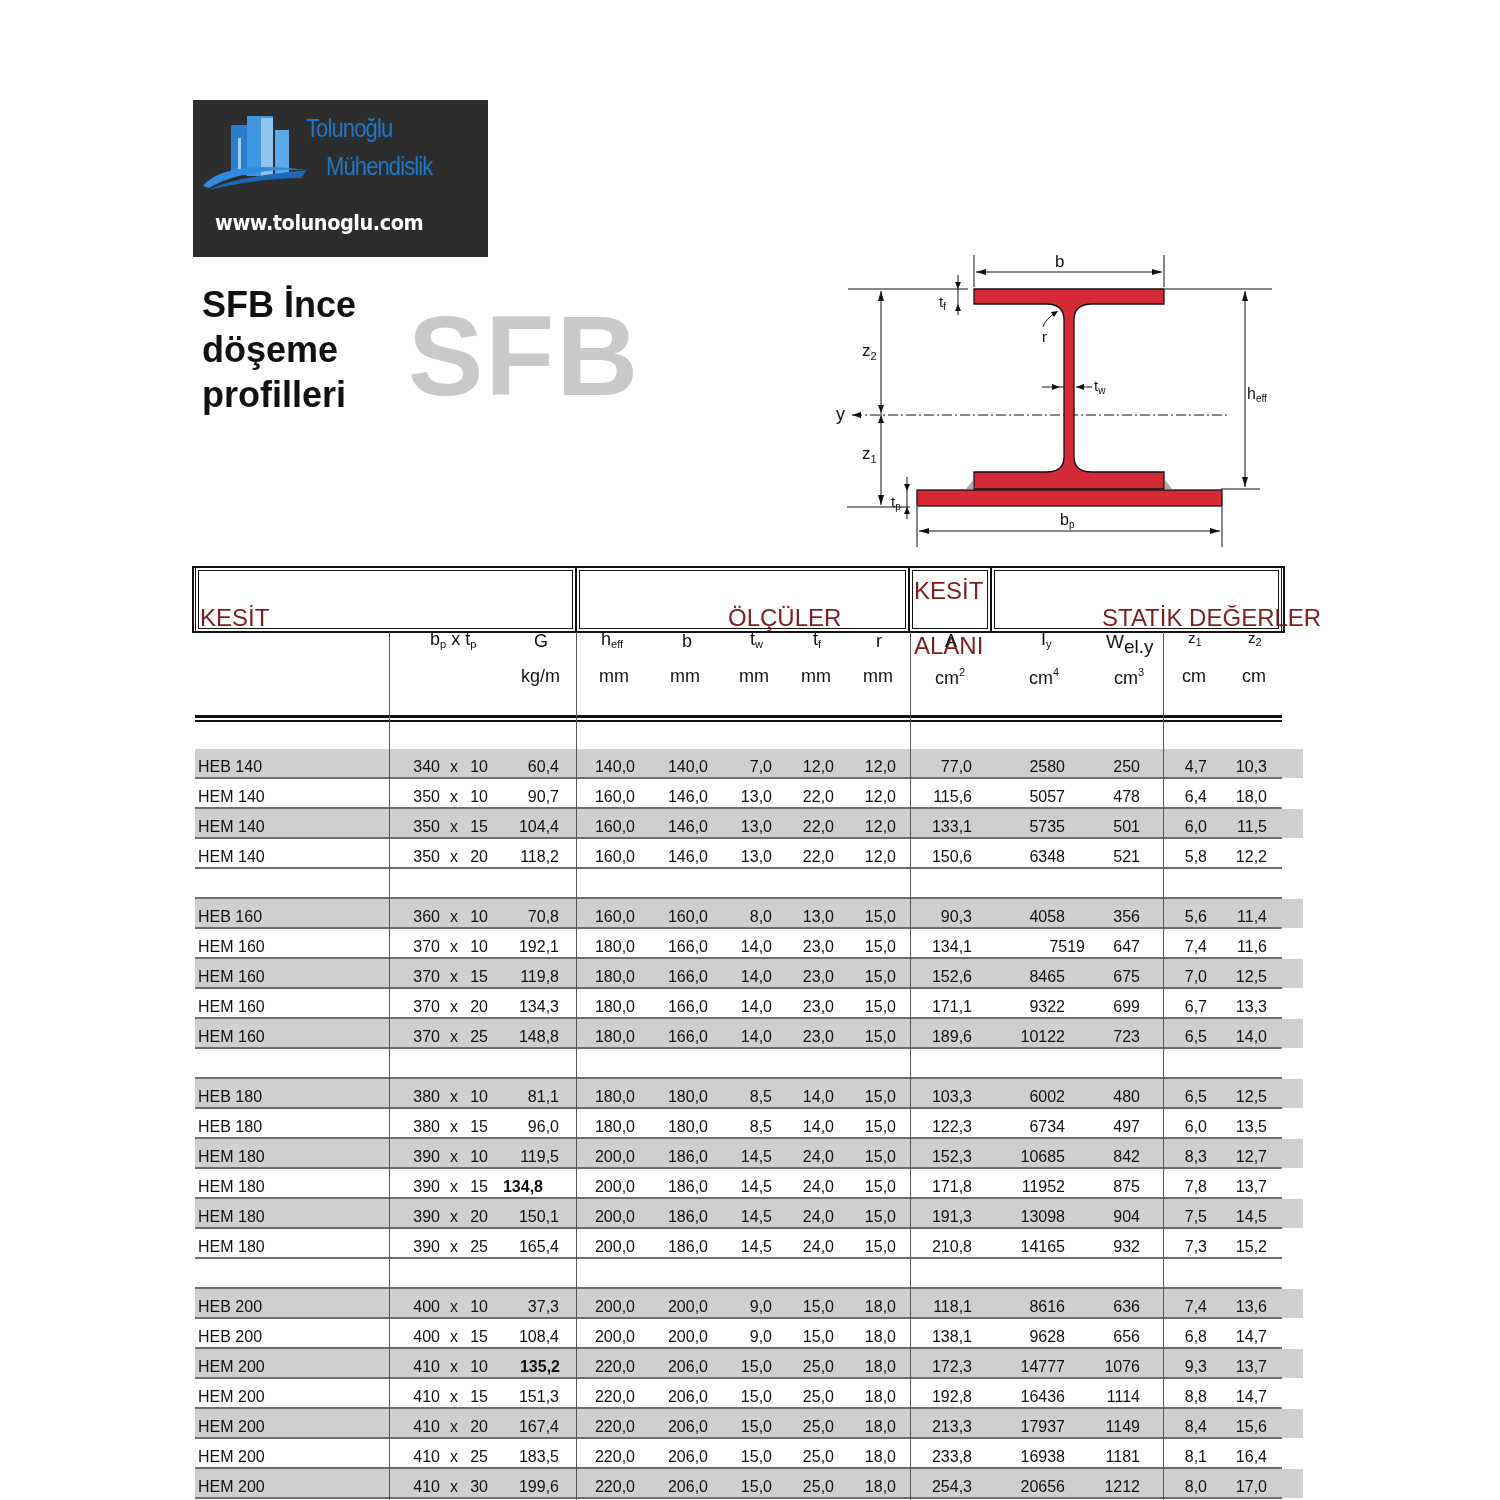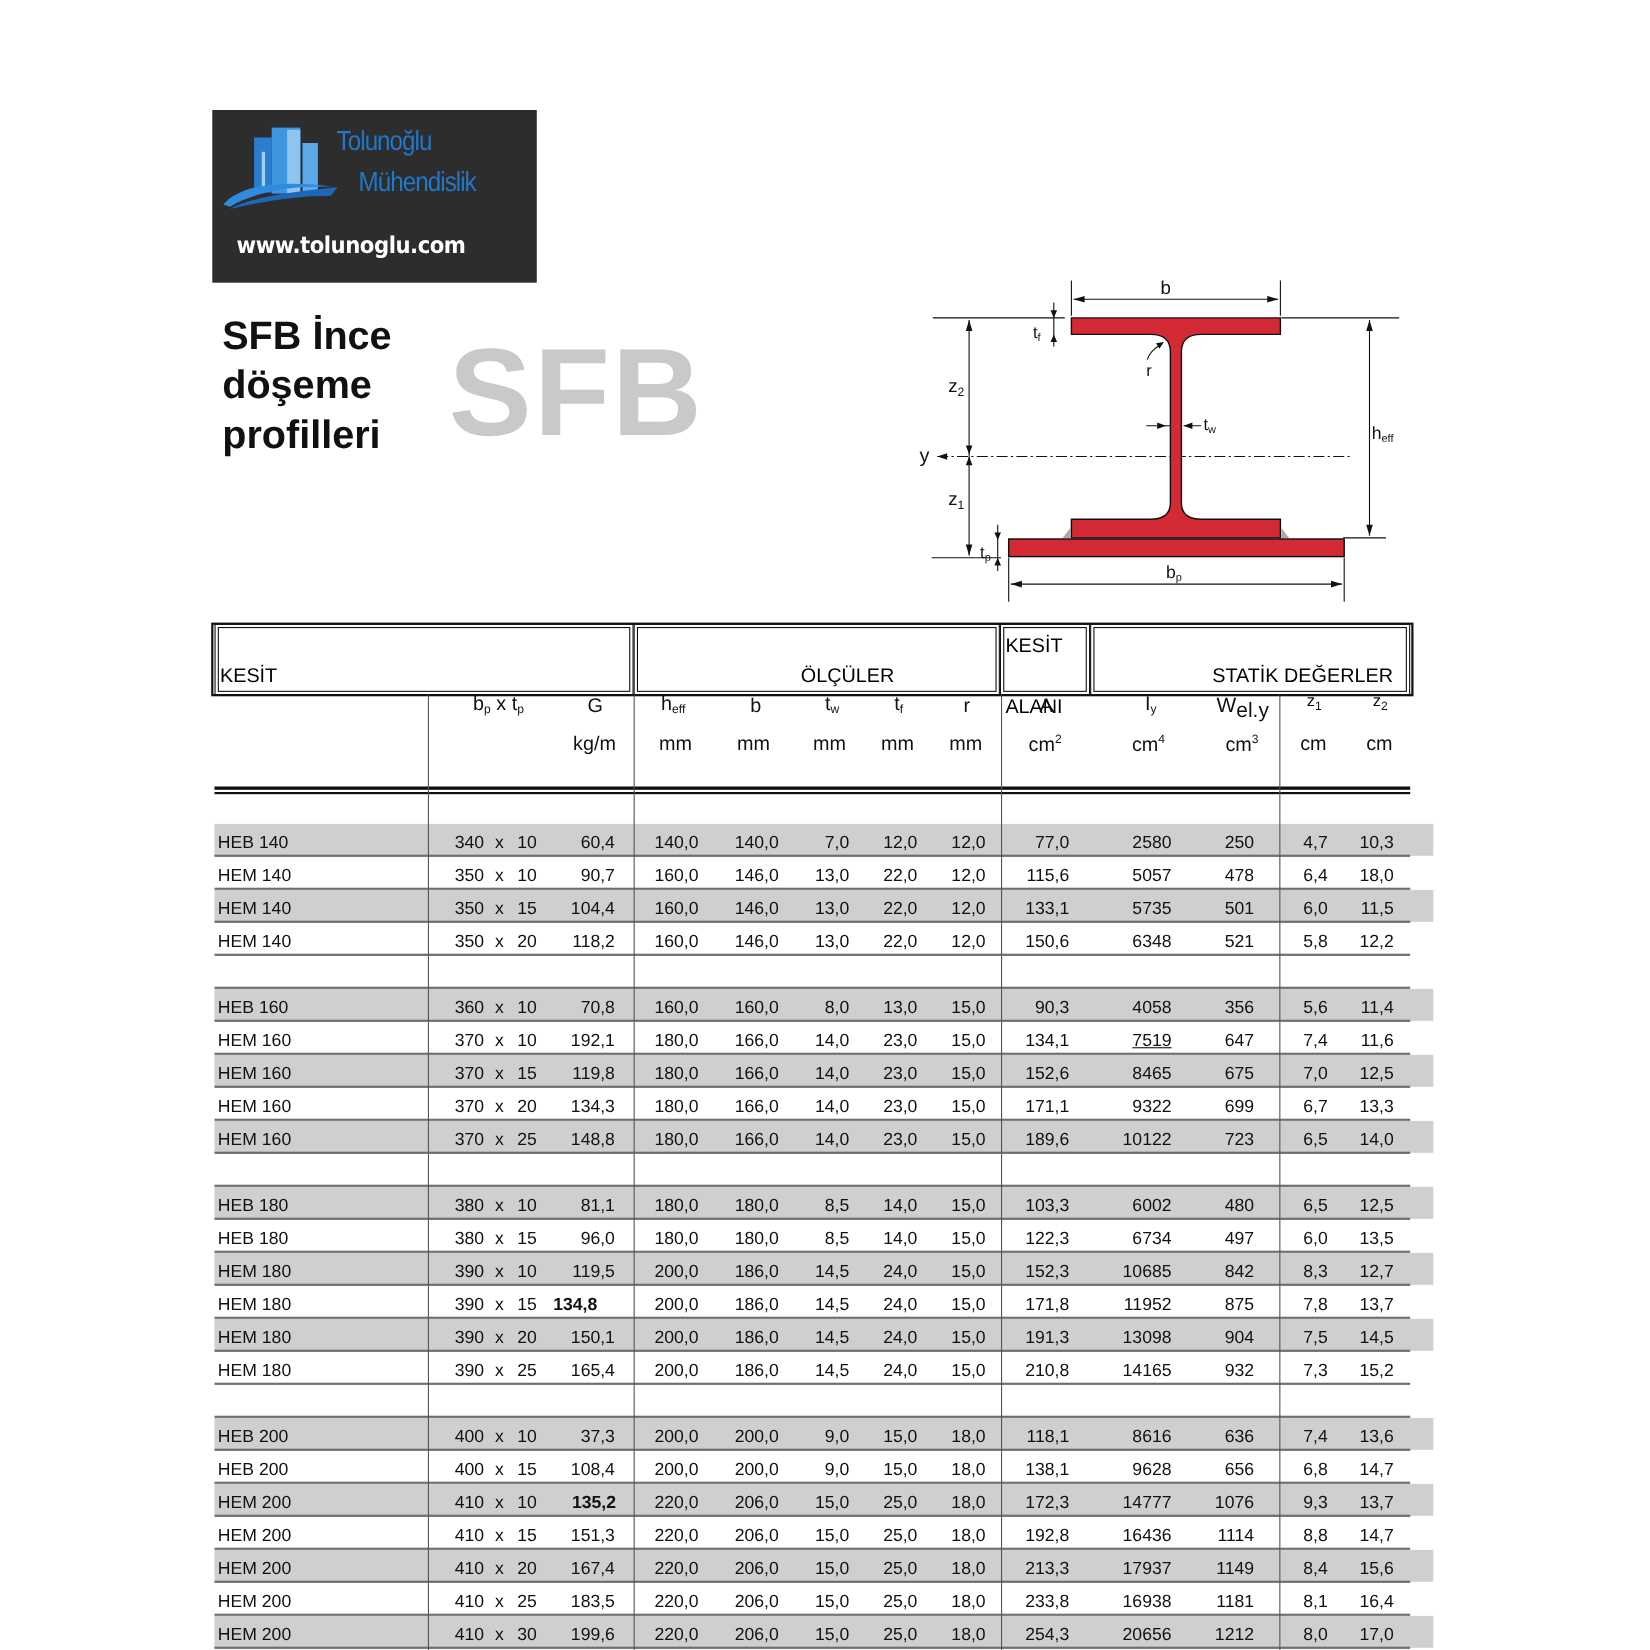--- a/index.html
+++ b/index.html
@@ -16,21 +16,21 @@
   
   #title { left:202px; top:282px; font-size:36px; font-weight:bold; line-height:45px; color:#111; }
   #bigsfb { left:408px; top:300px; font-size:113px; font-weight:bold; color:#c9c9c9; letter-spacing:2px; line-height:1; }
 
   
   #diagram { left:830px; top:245px; width:460px; height:310px; }
 
   
   .hbox { position:absolute; top:567px; height:65px; border:3px double #111; box-sizing:border-box; border-width:4px; }
   .hbox { border-style:double; }
-  .hlabel { position:absolute; font-size:18px; color:#000000; }
+  .hlabel { position:absolute; font-size:24px; color:#7f1d1d; }
 
   .sub { position:absolute; font-size:18px; color:#111; text-align:center; }
   .subsm { font-size:11px; vertical-align:-3px; }
   .sup { font-size:11px; vertical-align:8px; }
 
   .vline { position:absolute; width:1px; background:#555; }
   .dline { position:absolute; left:195px; width:1087px; height:2px; background:#111; }
 
   
   .row { position:absolute; left:195px; height:30px; }
@@ -274,21 +274,21 @@
       <div class="cell r" style="left: 207px; width: 38px;">370</div>
       <div class="cell c" style="left: 253px; width: 12px;">x</div>
       <div class="cell r" style="left: 268px; width: 25px;">10</div>
       <div class="cell r" style="left: 300px; width: 64px;">192,1</div>
       <div class="cell r" style="left: 390px; width: 50px;">180,0</div>
       <div class="cell r" style="left: 463px; width: 50px;">166,0</div>
       <div class="cell r" style="left: 527px; width: 50px;">14,0</div>
       <div class="cell r" style="left: 589px; width: 50px;">23,0</div>
       <div class="cell r" style="left: 651px; width: 50px;">15,0</div>
       <div class="cell r" style="left: 722px; width: 55px;">134,1</div>
-      <div class="cell r" style="left: 810px; width: 60px; text-decoration: underline;">7519</div>
+      <div class="cell r" style="left: 830px; width: 60px;">7519</div>
       <div class="cell r" style="left: 890px; width: 55px;">647</div>
       <div class="cell r" style="left: 978px; width: 34px;">7,4</div>
       <div class="cell r" style="left: 1032px; width: 40px;">11,6</div>
     </div>
     <div class="row shaded" style="top: 959px;">
       <div class="bg"></div>
       <div class="bline"></div>
       <div class="cell " style="left: 3px; width: 180px;">HEM 160</div>
       <div class="cell r" style="left: 207px; width: 38px;">370</div>
       <div class="cell c" style="left: 253px; width: 12px;">x</div>

